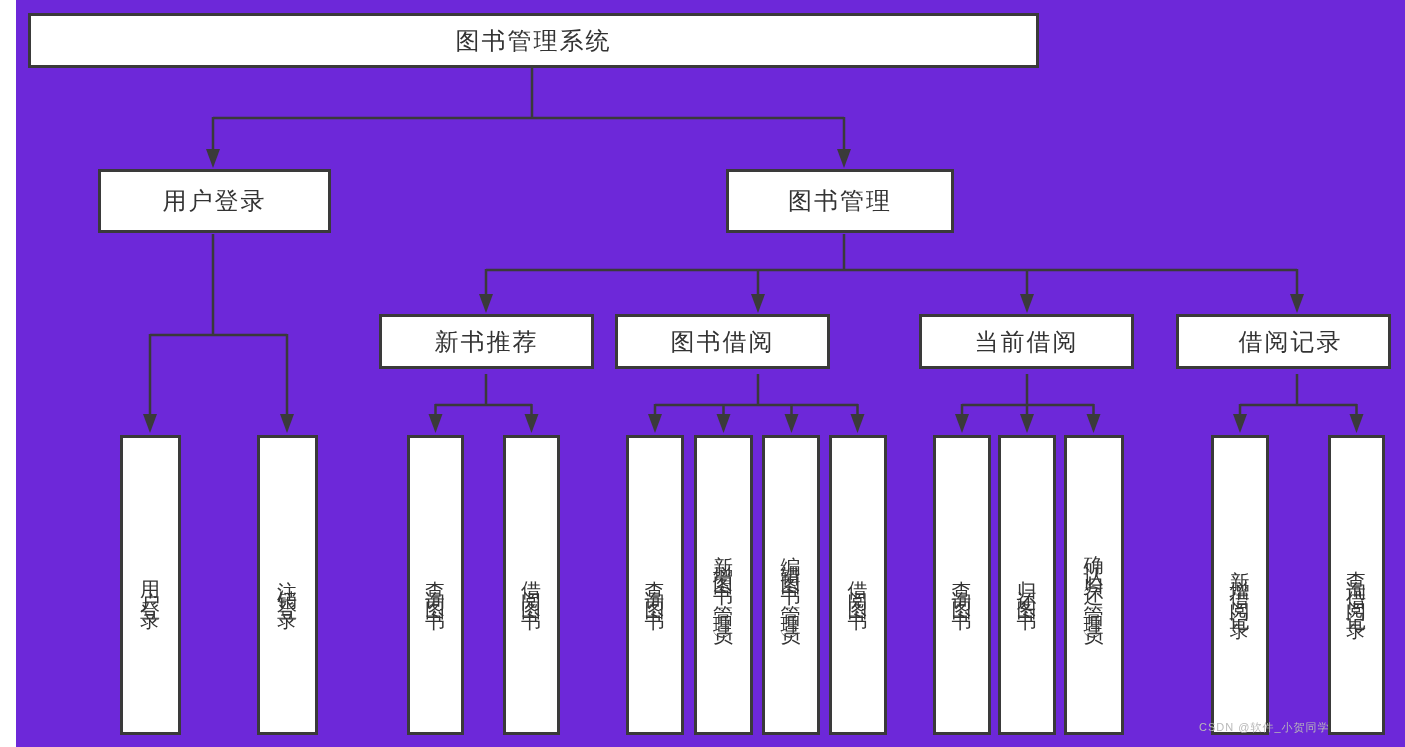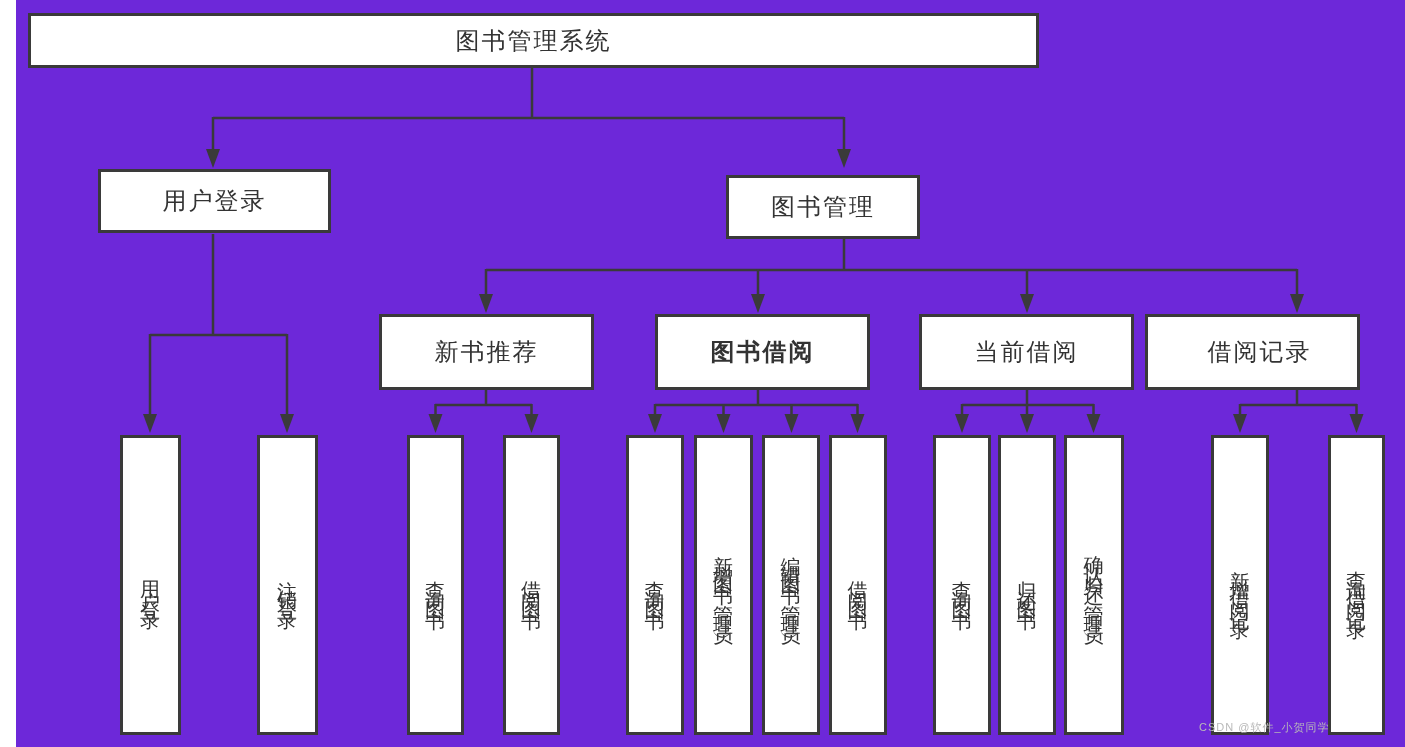--- a/index.html
+++ b/index.html
@@ -20,26 +20,26 @@
     color:#333333;
     display:flex;
     align-items:center;
     justify-content:center;
     z-index:2;
     letter-spacing:2px;
   }
   .node.root{left:12px;top:13px;width:1011px;height:55px;font-size:24px;}
   .node.lvl2{height:64px;font-size:24px;}
   .node.lvl2.a{left:82px;top:169px;width:233px;}
-  .node.lvl2.b{left:710px;top:175px;width:194px;}
-  .node.lvl3{top:314px;height:76px;width:215px;font-size:24px;}
+  .node.lvl2.b{left:710px;top:169px;width:228px;}
+  .node.lvl3{top:314px;height:55px;width:215px;font-size:24px;}
   .node.lvl3.c0{left:363px;}
-  .node.lvl3.c1{left:639px;font-weight:bold;}
+  .node.lvl3.c1{left:599px;}
   .node.lvl3.c2{left:903px;text-align:center;}
-  .node.lvl3.c3{left:1129px;padding-left:14px;}
+  .node.lvl3.c3{left:1160px;padding-left:14px;}
   .node.leaf{
     top:435px;height:300px;
     writing-mode:vertical-rl;
     text-orientation:mixed;
     font-size:20px;
     letter-spacing:10px;
     line-height:1;
   }
   .leaf.p0{left:104px;width:61px;}
   .leaf.p1{left:241px;width:61px;}

